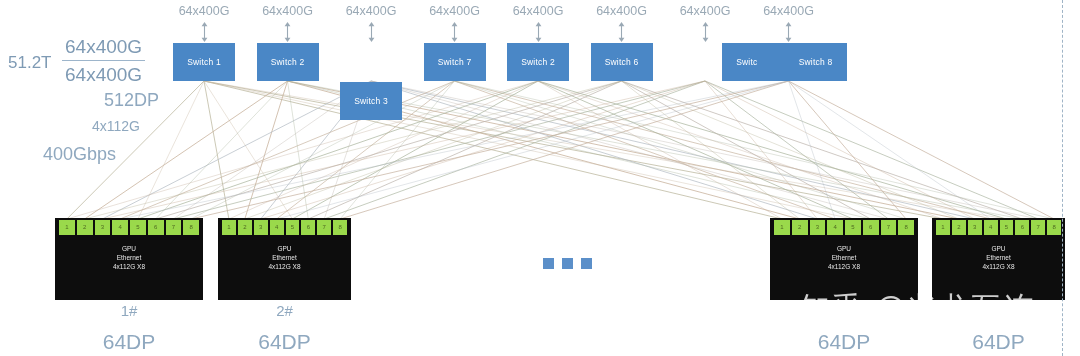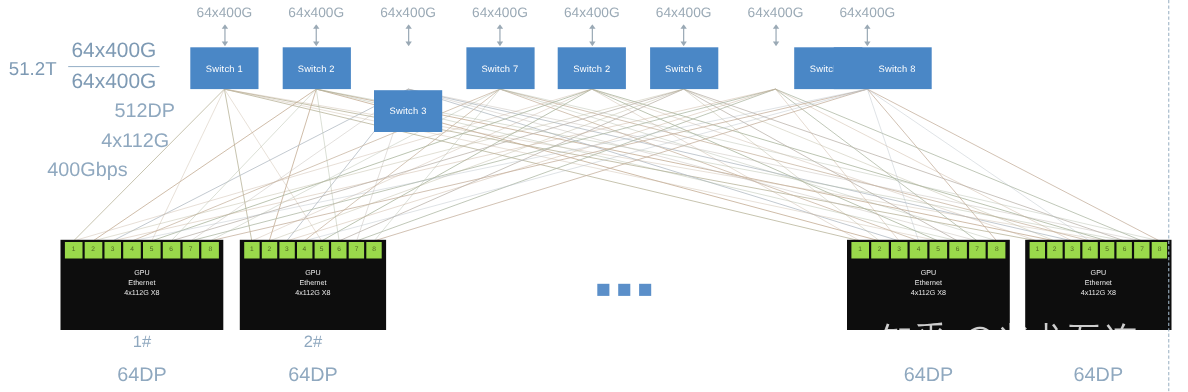--- a/index.html
+++ b/index.html
@@ -41,21 +41,21 @@
     position: absolute;
     left: 62px; top: 34px;
     text-align: center;
     color: #7e9ab4;
     font-size: 19px;
     line-height: 25px;
   }
   #frac .num { padding: 0 3px 1px 3px; border-bottom: 1.4px solid #9db5cb; }
   #frac .den { padding: 1px 3px 0 3px; }
   #ann-512dp { left: 104px; top: 90px; font-size: 18px; }
-  #ann-4x112g { left: 92px; top: 118px; font-size: 18px; }
+  #ann-4x112g { left: 92px; top: 118px; font-size: 14px; }
   #ann-400gbps { left: 43px; top: 144px; font-size: 18px; }
 
   
   .switch {
     position: absolute;
     width: 62px;
     height: 38px;
     top: 43px;
     background: #4a87c6;
     display: flex;
@@ -127,21 +127,21 @@
     top: 302px;
     text-align: center;
     font-size: 15px;
     color: #8fa8bf;
     white-space: nowrap;
   }
   .gpu-dp {
     position: absolute;
     top: 330px;
     text-align: center;
-    font-size: 18px;
+    font-size: 21px;
     color: #8fa8bf;
     white-space: nowrap;
   }
 
   
   #ellipsis {
     position: absolute;
     left: 543px; top: 258px;
     display: flex;
     gap: 8px;

